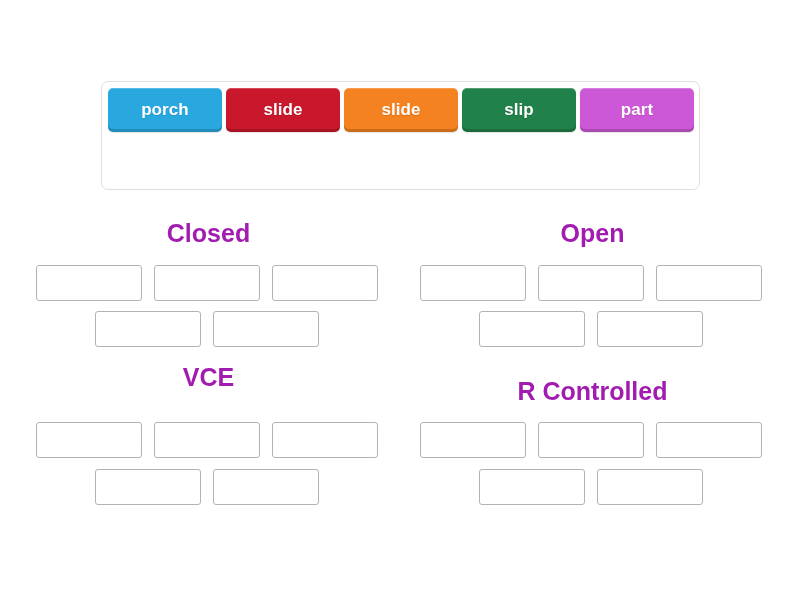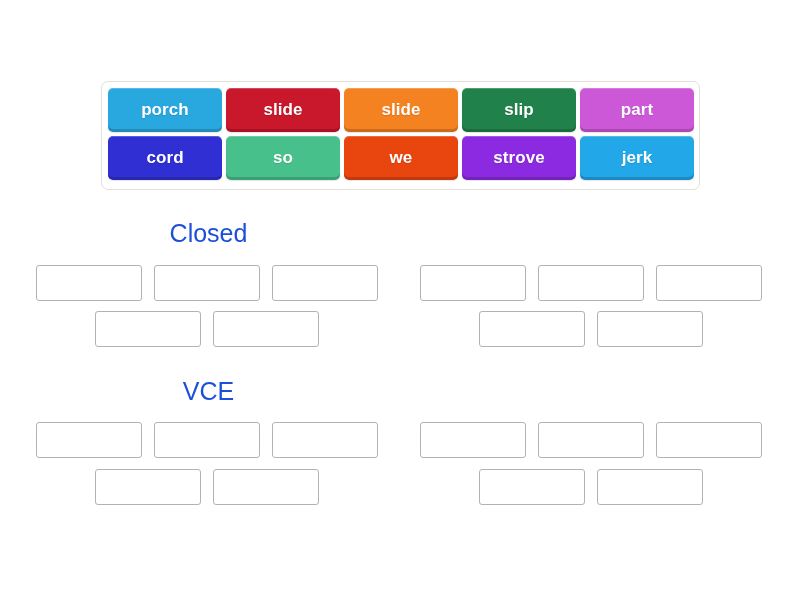--- a/index.html
+++ b/index.html
@@ -57,29 +57,29 @@
     text-shadow: 0 1px 1px rgba(0,0,0,0.13);
     box-shadow: inset 0 -3px 0 rgba(0,0,0,0.17),
                 inset 0 1px 0 rgba(255,255,255,0.22),
                 0 1px 1px rgba(0,0,0,0.10);
   }
 
   
   .cat-title {
     position: absolute;
     font-size: 25px;
-    font-weight: 400;
-    color: #1d4ed8;
+    font-weight: 700;
+    color: #a21caf;
     text-align: center;
     white-space: nowrap;
     line-height: 30px;
   }
   .cat-title.c-closed { left: 36px;  top: 218px; width: 345px; }
   .cat-title.c-open   { left: 420px; top: 218px; width: 345px; }
-  .cat-title.c-vce    { left: 36px;  top: 376px; width: 345px; }
+  .cat-title.c-vce    { left: 36px;  top: 362px; width: 345px; }
   .cat-title.c-rcon   { left: 420px; top: 376px; width: 345px; }
 
   
   .dropzone {
     position: absolute;
     width: 106px;
     height: 36px;
     border: 1px solid #b3b3b3;
     border-radius: 3px;
     background: #ffffff;
@@ -131,42 +131,27 @@
         <span>slide</span>
       </div>
       <div class="word-tile" style="background: linear-gradient(rgb(33, 129, 74) 0%, rgb(33, 129, 74) 60%, rgb(33, 129, 74) 100%) rgb(33, 129, 74);">
         <span>slip</span>
       </div>
       <div class="word-tile" style="background: linear-gradient(rgb(204, 88, 215) 0%, rgb(204, 88, 215) 60%, rgb(204, 88, 215) 100%) rgb(204, 88, 215);">
         <span>part</span>
       </div>
     </div>
 
-    <div class="bank-row">
-      <div class="word-tile" style="background: linear-gradient(rgb(47, 47, 212) 0%, rgb(47, 47, 212) 60%, rgb(47, 47, 212) 100%) rgb(47, 47, 212);">
-        <span>cord</span>
-      </div>
-      <div class="word-tile" style="background: linear-gradient(rgb(71, 192, 139) 0%, rgb(71, 192, 139) 60%, rgb(71, 192, 139) 100%) rgb(71, 192, 139);">
-        <span>so</span>
-      </div>
-      <div class="word-tile" style="background: linear-gradient(rgb(232, 69, 15) 0%, rgb(232, 69, 15) 60%, rgb(232, 69, 15) 100%) rgb(232, 69, 15);">
-        <span>we</span>
-      </div>
-      <div class="word-tile" style="background: linear-gradient(rgb(139, 42, 224) 0%, rgb(139, 42, 224) 60%, rgb(139, 42, 224) 100%) rgb(139, 42, 224);">
-        <span>strove</span>
-      </div>
-      <div class="word-tile" style="background: linear-gradient(rgb(34, 167, 232) 0%, rgb(34, 167, 232) 60%, rgb(34, 167, 232) 100%) rgb(34, 167, 232);">
-        <span>jerk</span>
-      </div>
-    </div>
 
   </div>
 
   <div class="cat-title c-closed">Closed</div>
+  <div class="cat-title c-open">Open</div>
   <div class="cat-title c-vce">VCE</div>
+  <div class="cat-title c-rcon">R Controlled</div>
 
   <div class="dropzone dz-cl-1" style="border-color: rgb(179, 179, 179); background: rgb(255, 255, 255);"></div>
   <div class="dropzone dz-cl-2" style="border-color: rgb(179, 179, 179); background: rgb(255, 255, 255);"></div>
   <div class="dropzone dz-cl-3" style="border-color: rgb(179, 179, 179); background: rgb(255, 255, 255);"></div>
   <div class="dropzone dz-cl-4" style="border-color: rgb(179, 179, 179); background: rgb(255, 255, 255);"></div>
   <div class="dropzone dz-cl-5" style="border-color: rgb(179, 179, 179); background: rgb(255, 255, 255);"></div>
 
   <div class="dropzone dz-op-1" style="border-color: rgb(179, 179, 179); background: rgb(255, 255, 255);"></div>
   <div class="dropzone dz-op-2" style="border-color: rgb(179, 179, 179); background: rgb(255, 255, 255);"></div>
   <div class="dropzone dz-op-3" style="border-color: rgb(179, 179, 179); background: rgb(255, 255, 255);"></div>

